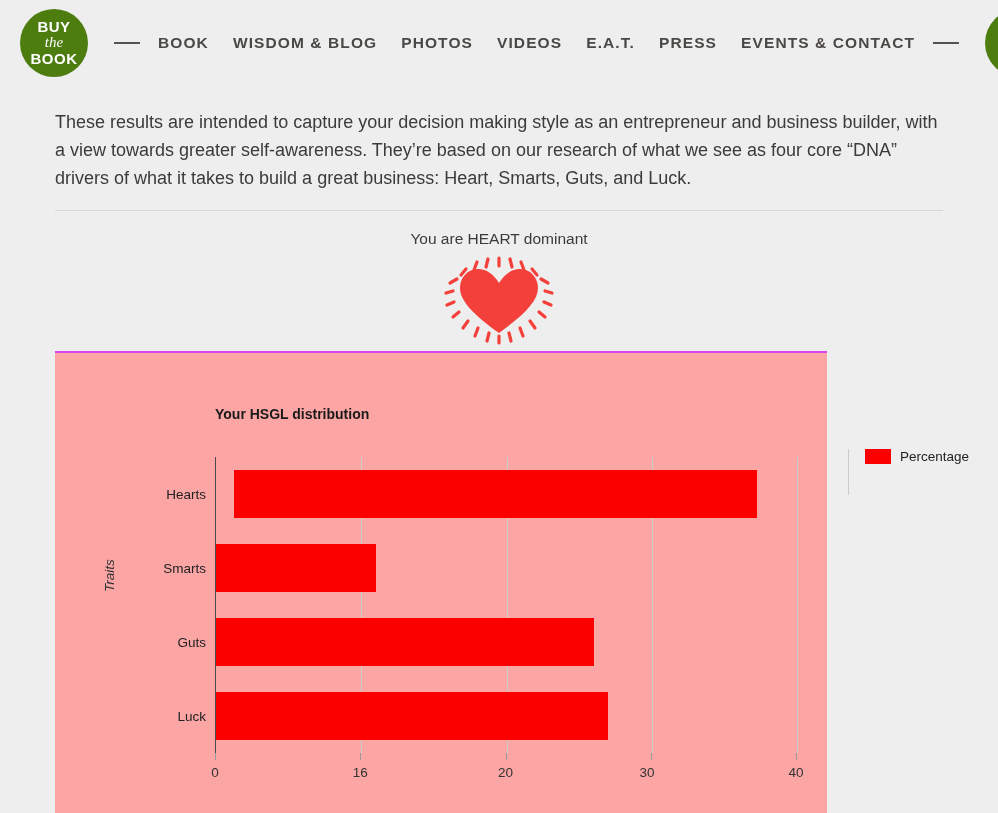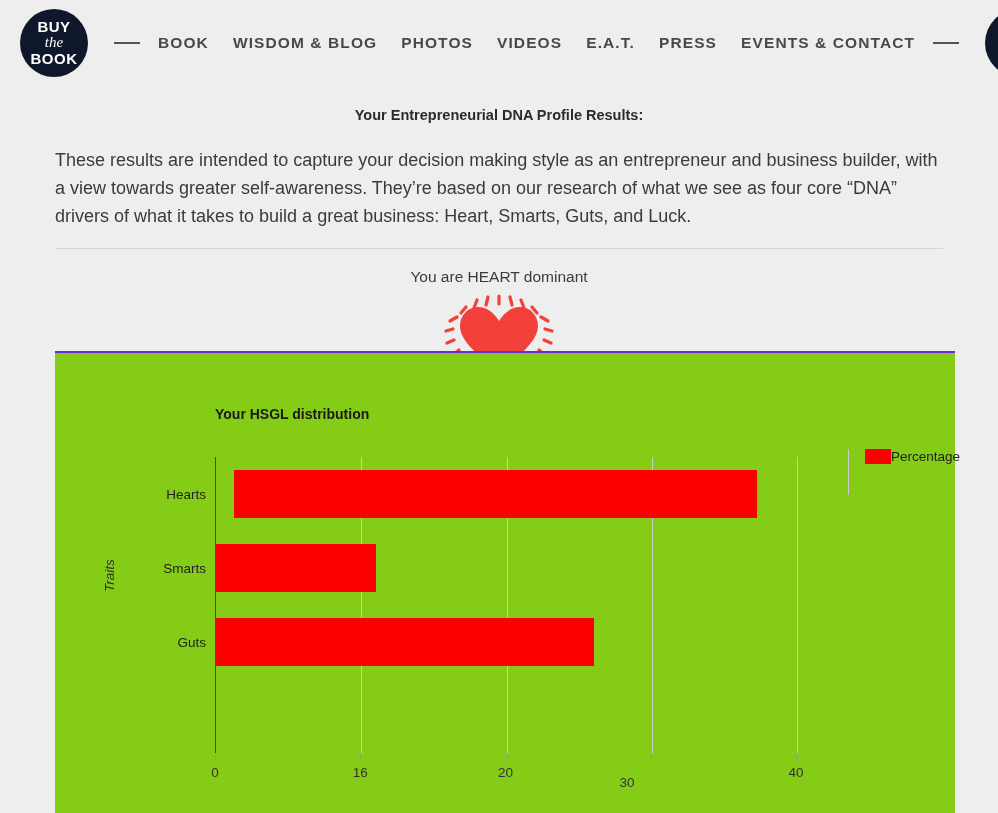--- a/index.html
+++ b/index.html
@@ -16,21 +16,21 @@
   .site-header {
     position: relative;
     height: 85px;
     background: #eeeeee;
     display: flex;
     align-items: center;
   }
   .badge {
     width: 68px; height: 68px;
     border-radius: 50%;
-    background: #0f172a;
+    background: #4d7c0f;
     color: #ffffff;
     display: flex;
     flex-direction: column;
     align-items: center;
     justify-content: center;
     flex: 0 0 auto;
     line-height: 1;
     text-align: center;
   }
   .badge-left { margin-left: 20px; }
@@ -103,24 +103,24 @@
     margin-top: 5px;
     display: flex;
     justify-content: center;
   }
 
   
   .chart-card {
     position: absolute;
     left: 55px;
     top: 351px;
-    width: 900px;
+    width: 772px;
     height: 462px;
-    background: #84cc16;
-    border-top: 2px solid #6d28d9;
+    background: #fca5a5;
+    border-top: 2px solid #d946ef;
   }
   .chart-inner { position: relative; width: 100%; height: 100%; }
   .chart-title {
     position: absolute;
     left: 160px;
     top: 53px;
     font-size: 14px;
     font-weight: bold;
     color: #1a1a1a;
   }
@@ -199,21 +199,21 @@
   .legend {
     position: absolute;
     left: 793px;
     top: 96px;
     height: 46px;
     padding-left: 16px;
     border-left: 1px solid #cccccc;
     display: flex;
     align-items: flex-start;
   }
-  .legend-item { display: flex; align-items: center; }
+  .legend-item { display: flex; align-items: center; gap: 9px; }
   .legend-swatch {
     width: 26px; height: 15px;
     background: #fc0000;
   }
   .legend-label {
     font-size: 13.5px;
     color: #222222;
   }
 </style>
 </head>
@@ -243,21 +243,20 @@
 
   <div class="badge badge-right">
     
     
     
   </div>
 </header>
 
 <main class="content">
 
-  <h1 class="results-title">Your Entrepreneurial DNA Profile Results:</h1>
 
   <p class="intro-text">These results are intended to capture your decision making style as an entrepreneur and business builder, with a view towards greater self-awareness. They’re based on our research of what we see as four core “DNA” drivers of what it takes to build a great business: Heart, Smarts, Guts, and Luck.</p>
 
   <div class="divider"></div>
 
   <div class="dominant-wrap">
     <div class="dominant-label">You are HEART dominant</div>
     <div class="heart-holder">
       <svg width="110" height="92" viewBox="0 0 110 92" aria-hidden="true">
         <g stroke="#f4403a" stroke-width="3.2" stroke-linecap="round">
@@ -308,30 +307,34 @@
             <div class="bar" title="Hearts: 36" style="width: 522.9px; background: rgb(252, 0, 0);"></div>
           </div>
           <div class="bar-row" style="top: 74px; height: 74px;">
             <span class="cat-label">Smarts</span>
             <div class="bar" title="Smarts: 11" style="width: 159.775px; background: rgb(252, 0, 0);"></div>
           </div>
           <div class="bar-row" style="top: 148px; height: 74px;">
             <span class="cat-label">Guts</span>
             <div class="bar" title="Guts: 26" style="width: 377.65px; background: rgb(252, 0, 0);"></div>
           </div>
+          <div class="bar-row" style="top: 222px; height: 74px;">
+            <span class="cat-label">Luck</span>
+            <div class="bar" title="Luck: 27" style="width: 392.175px; background: rgb(252, 0, 0);"></div>
+          </div>
         </div>
       <div class="x-axis" id="x-axis">
           <div class="tick" style="left: 0px;"></div>
           <div class="tick-label" style="left: 0px;">0</div>
           <div class="tick" style="left: 145.25px;"></div>
           <div class="tick-label" style="left: 145.25px;">16</div>
           <div class="tick" style="left: 290.5px;"></div>
           <div class="tick-label" style="left: 290.5px;">20</div>
           <div class="tick" style="left: 435.75px;"></div>
-          <div class="tick-label" style="left: 412px; margin-top: 10px;">30</div>
+          <div class="tick-label" style="left: 432px;">30</div>
           <div class="tick" style="left: 581px;"></div>
           <div class="tick-label" style="left: 581px;">40</div>
         </div>
     </div>
 
     <div class="legend">
       <div class="legend-item">
         <span class="legend-swatch"></span>
         <span class="legend-label">Percentage</span>
       </div>

